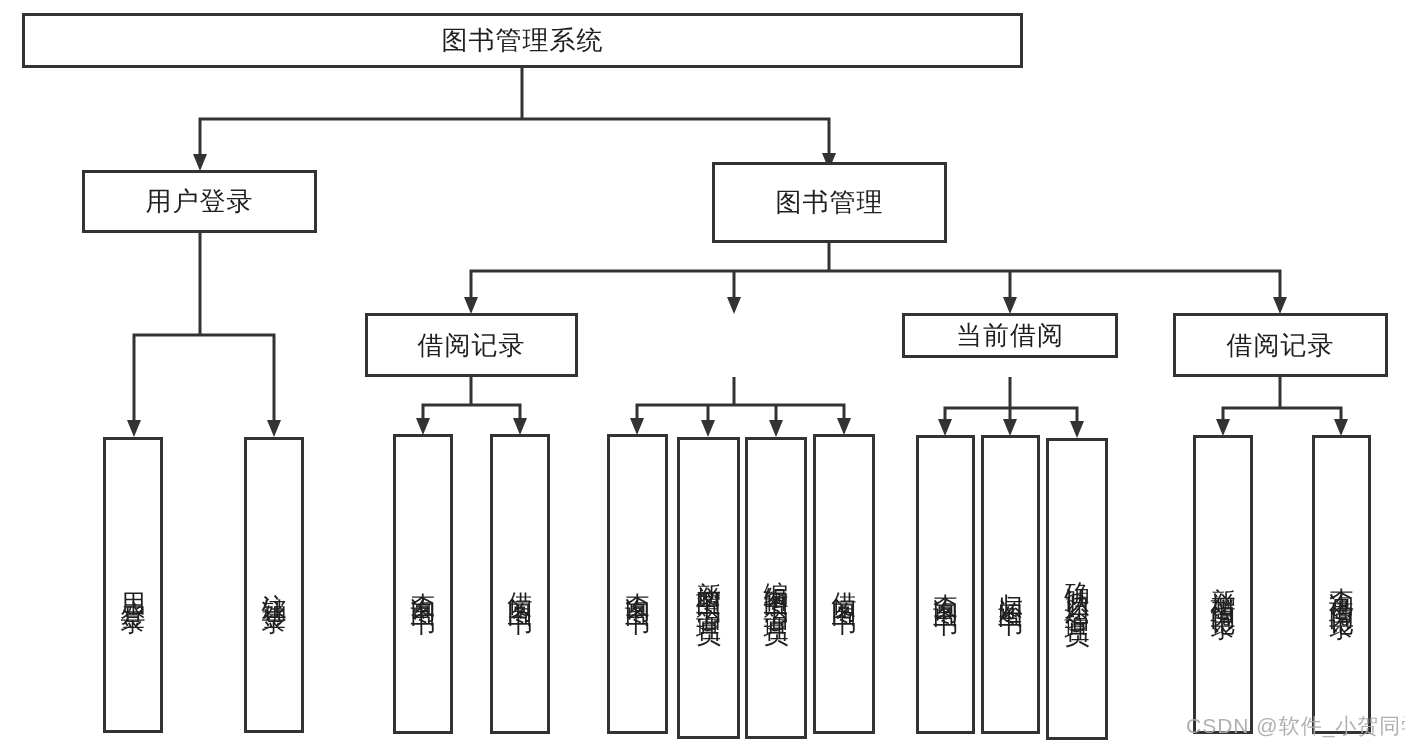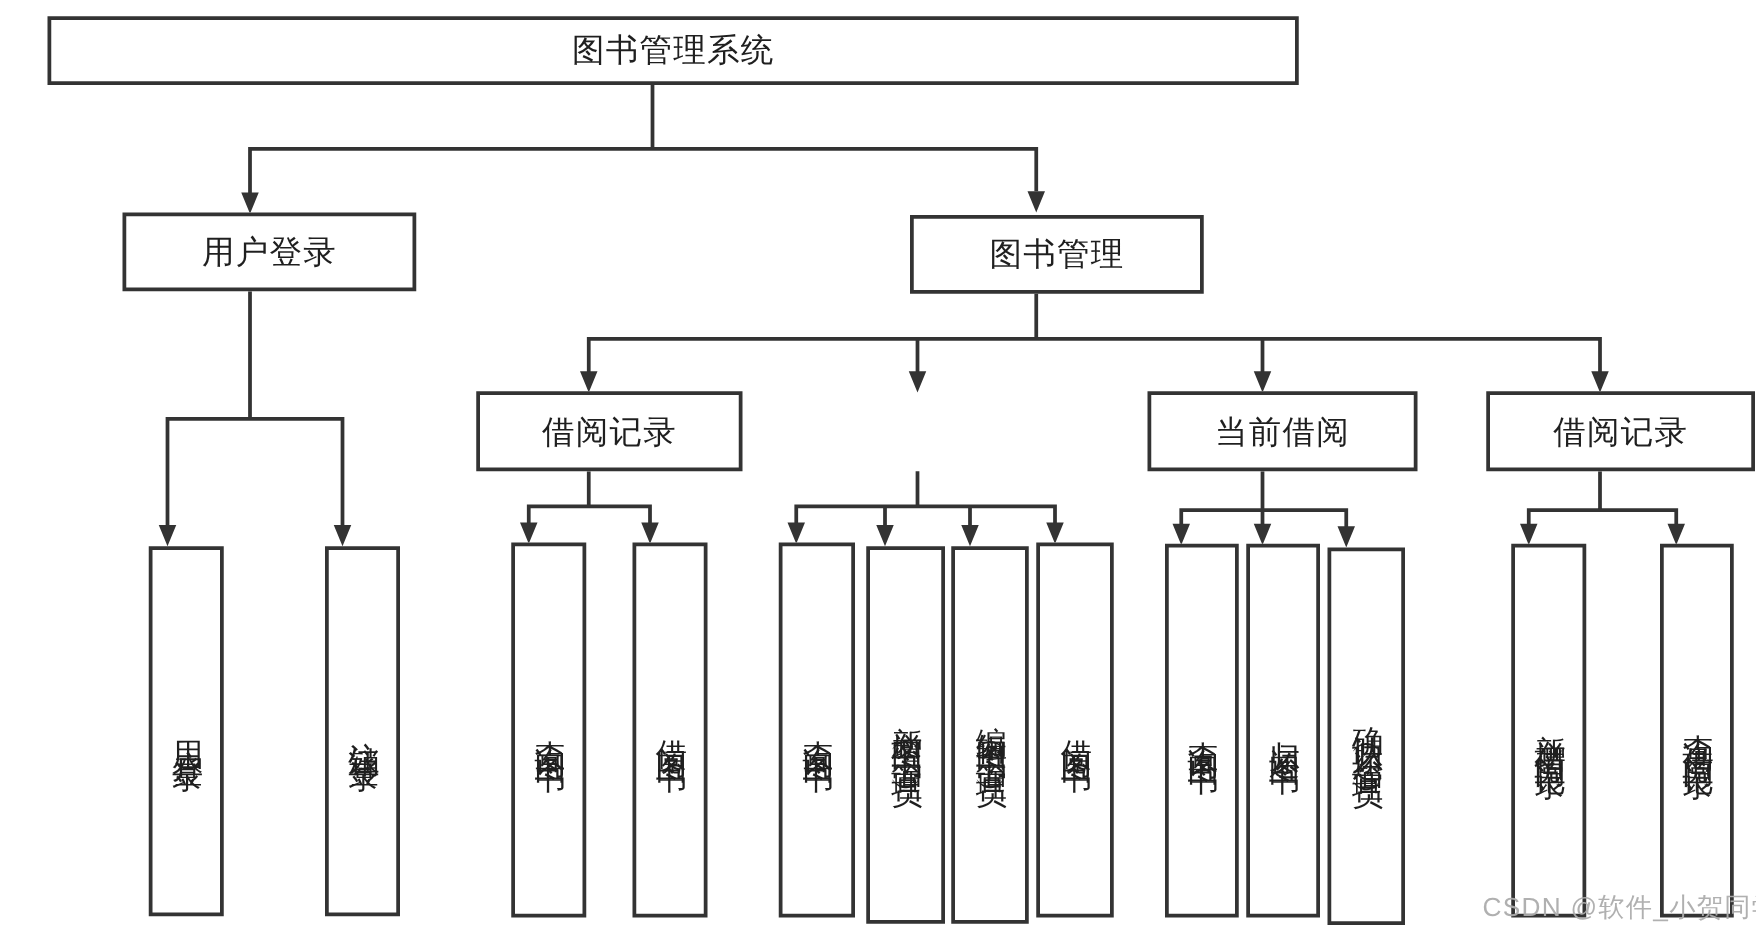--- a/index.html
+++ b/index.html
@@ -25,21 +25,20 @@
   }
   .node {
     position: absolute;
     box-sizing: border-box;
     border: 3px solid #333333;
     background: #ffffff;
     display: flex;
     align-items: center;
     justify-content: center;
     color: #1f1f1f;
-    margin-left: 16px;
   }
   .node-h span {
     font-size: 26px;
     letter-spacing: 1px;
     white-space: nowrap;
     color: #1f1f1f;
   }
   .node-v span {
     writing-mode: vertical-rl;
     text-orientation: mixed;
@@ -107,28 +106,28 @@
       M1334,419 L1348,419 L1341,436 Z"></path>
   </svg>
 
   <div class="node node-h" style="left:22px; top:13px; width:1001px; height:55px;">
     <span>图书管理系统</span>
   </div>
 
   <div class="node node-h" style="left:82px; top:170px; width:235px; height:63px;">
     <span>用户登录</span>
   </div>
-  <div class="node node-h" style="left:712px; top:172px; width:235px; height:63px;align-items:center;">
+  <div class="node node-h" style="left:712px; top:162px; width:235px; height:81px;align-items:center;">
     <span>图书管理</span>
   </div>
 
   <div class="node node-h" style="left:365px; top:313px; width:213px; height:64px;">
     <span>借阅记录</span>
   </div>
-  <div class="node node-h" style="left:902px; top:313px; width:216px; height:64px;">
+  <div class="node node-h" style="left:902px; top:313px; width:216px; height:45px;">
     <span>当前借阅</span>
   </div>
   <div class="node node-h" style="left:1173px; top:313px; width:215px; height:64px;">
     <span>借阅记录</span>
   </div>
 
   <div class="node node-v" style="left:103px; top:437px; width:60px; height:296px;">
     <span>用户登录</span>
   </div>
   <div class="node node-v" style="left:244px; top:437px; width:60px; height:296px;">

